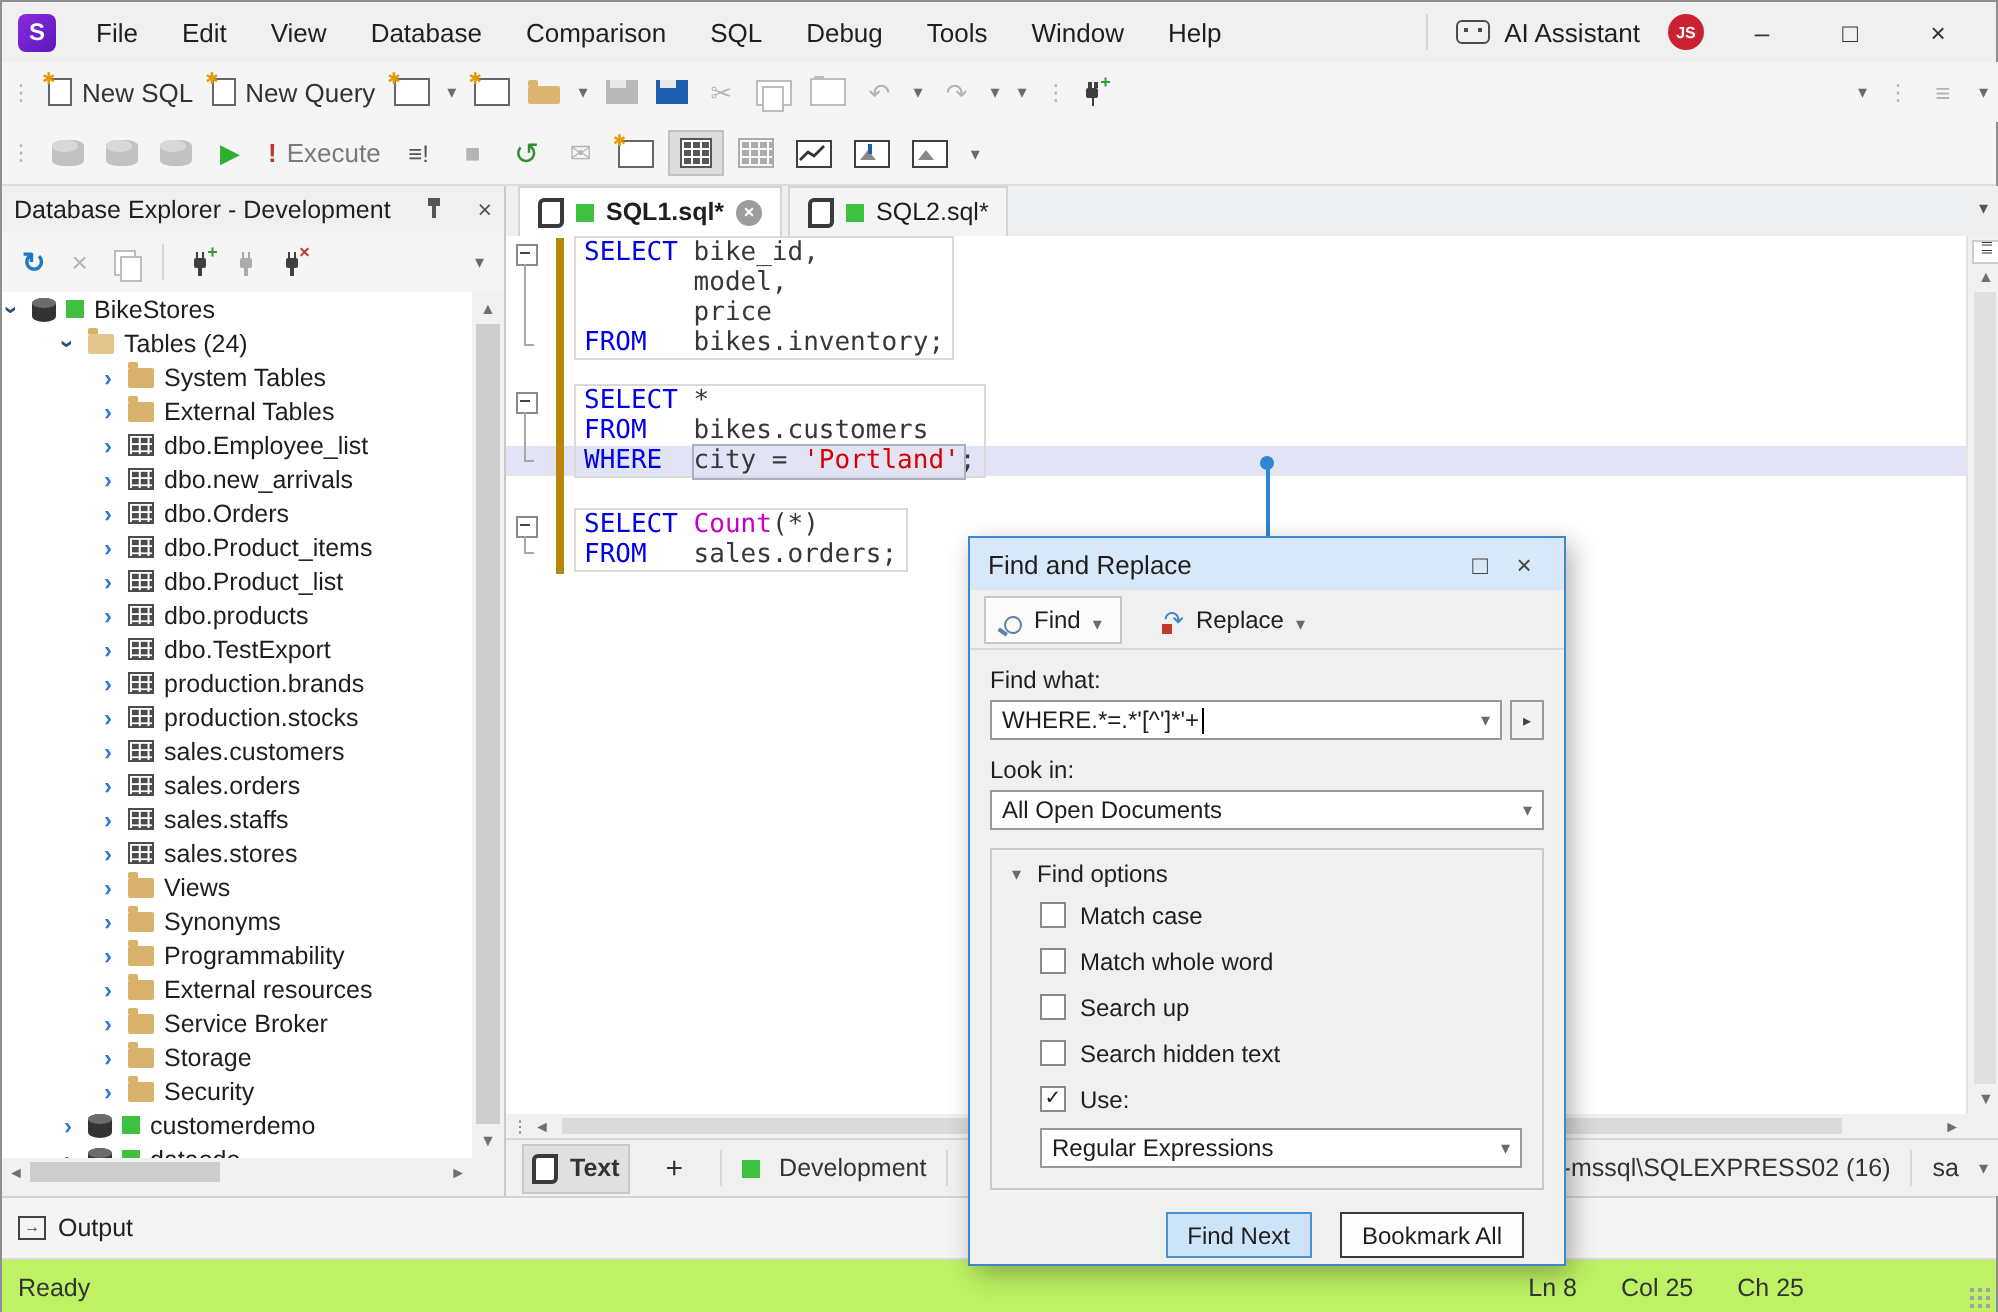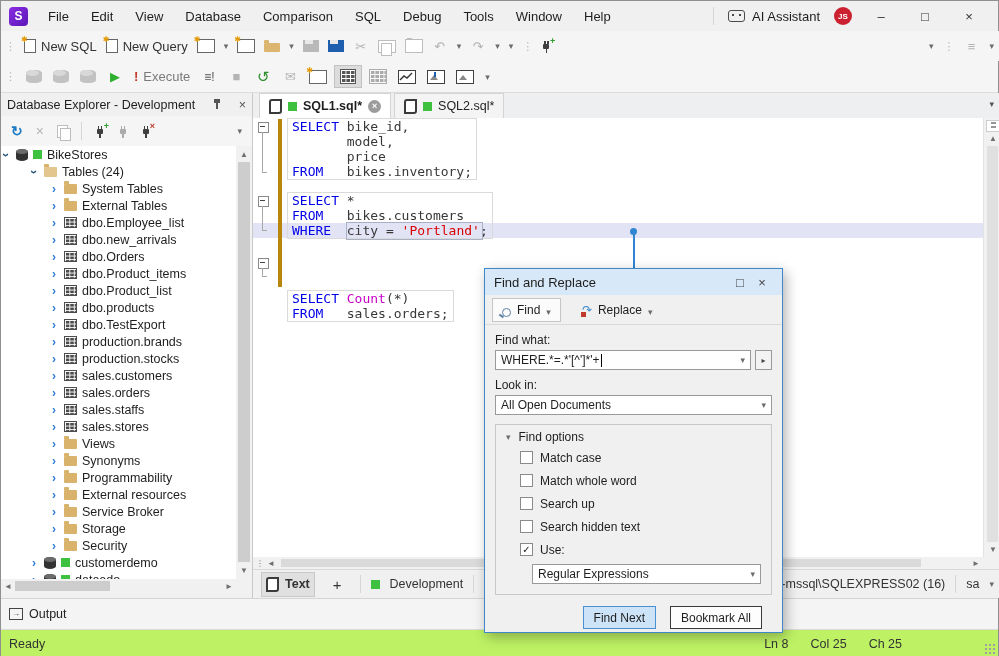--- a/index.html
+++ b/index.html
@@ -90,21 +90,21 @@
   .sqldoc{width:9px;height:11px;border:2px solid #3a3a3a;border-radius:3px 0 3px 0;background:#fff;flex:none;}
   .tabx{width:13px;height:13px;border-radius:50%;background:#9c9c9c;color:#fff;font-size:9px;display:flex;align-items:center;justify-content:center;}
   .tablist-dd{position:absolute;right:6px;top:6px;color:#555;font-size:9px;}
   .code-area{position:absolute;left:0;top:25px;width:747px;height:439px;background:#fff;overflow:hidden;}
   .hl-line{position:absolute;left:0;right:17px;top:105px;height:15px;background:#e2e4f6;}
   .goldbar{position:absolute;left:25px;top:1px;width:4px;height:168px;background:#b8860b;}
   .code-wrap{position:absolute;left:34px;top:0;}
   .stmt{position:absolute;border:1px solid #dadada;padding:0 4px;background:transparent;}
   .stmt.s1{top:0;}
   .stmt.s2{top:74px;}
-  .stmt.s3{top:136px;margin-top:36px;}
+  .stmt.s3{top:136px;}
   .cl{height:15px;line-height:15px;white-space:pre;font-family:"DejaVu Sans Mono",monospace;font-size:13px;}
   .kw{color:var(--kw);}
   .str{color:var(--str);}
   .fn{color:var(--fn);}
   .pl{color:#383838;}
   .match-box{position:absolute;left:93px;top:104px;width:135px;height:16px;border:1px solid #a9b1c6;}
   .fb{position:absolute;left:5px;width:9px;height:9px;border:1px solid #8a8a8a;background:#fff;}
   .fb::before{content:"";position:absolute;left:1px;top:3px;width:5px;height:1px;background:#444;}
   .fvl{position:absolute;left:9px;width:1px;background:#a8a8a8;}
   .fhk{position:absolute;left:9px;width:5px;height:1px;background:#a8a8a8;}
@@ -139,21 +139,21 @@
   .fd-input{flex:1;height:20px;border:1px solid #999;background:#fff;display:flex;align-items:center;padding:0 5px;position:relative;box-sizing:border-box;}
   .fd-input .sp{flex:1;}
   .caret{width:1px;height:13px;background:#000;margin-left:1px;}
   .side-btn{width:17px;height:20px;border:1px solid #999;background:#f3f3f3;display:flex;align-items:center;justify-content:center;color:#444;font-size:8px;box-sizing:border-box;}
   .fd-select{height:20px;border:1px solid #999;background:#fff;display:flex;align-items:center;padding:0 5px;box-sizing:border-box;}
   .fd-select .sp{flex:1;}
   .fd-group{border:1px solid #c9c9c9;margin-top:9px;padding:5px 0 10px 0;}
   .fd-group-head{display:flex;align-items:center;gap:8px;padding-left:10px;margin-bottom:2px;}
   .opt-row{display:flex;align-items:center;gap:7px;padding-left:24px;height:23px;}
   .cb{width:13px;height:13px;border:1px solid #8a8a8a;background:#fff;font-size:10px;line-height:12px;text-align:center;color:#222;box-sizing:border-box;}
-  .use-select{margin:3px 10px 0 36px;}
+  .use-select{margin:3px 10px 0 24px;}
   .fd-btns{display:flex;justify-content:flex-end;gap:6px;padding:11px 10px 0 0;}
   .fbtn{height:23px;padding:0 10px;display:flex;align-items:center;box-sizing:border-box;}
   .fbtn.primary{background:#cde3f7;border:1px solid #4a90d2;}
   .fbtn.default{background:#fdfdfd;border:1px solid #3a3a3a;margin-left:8px;}
 
   
   .output-strip{position:absolute;left:0;top:597px;width:100%;height:31px;background:#f4f4f4;border-top:1px solid #d4d4d4;display:flex;align-items:center;box-sizing:border-box;}
   .out-tab{display:flex;align-items:center;gap:6px;margin-left:8px;font-size:12.5px;color:#222;}
   .outic{width:12px;height:10px;border:1.5px solid #444;position:relative;font-size:8px;line-height:9px;text-align:center;color:#444;}
   .statusbar{position:absolute;left:0;top:628px;width:100%;height:28px;background:#bef264;border-top:1px solid #d9d9d9;display:flex;align-items:center;box-sizing:border-box;font-size:12.5px;color:#333;}

